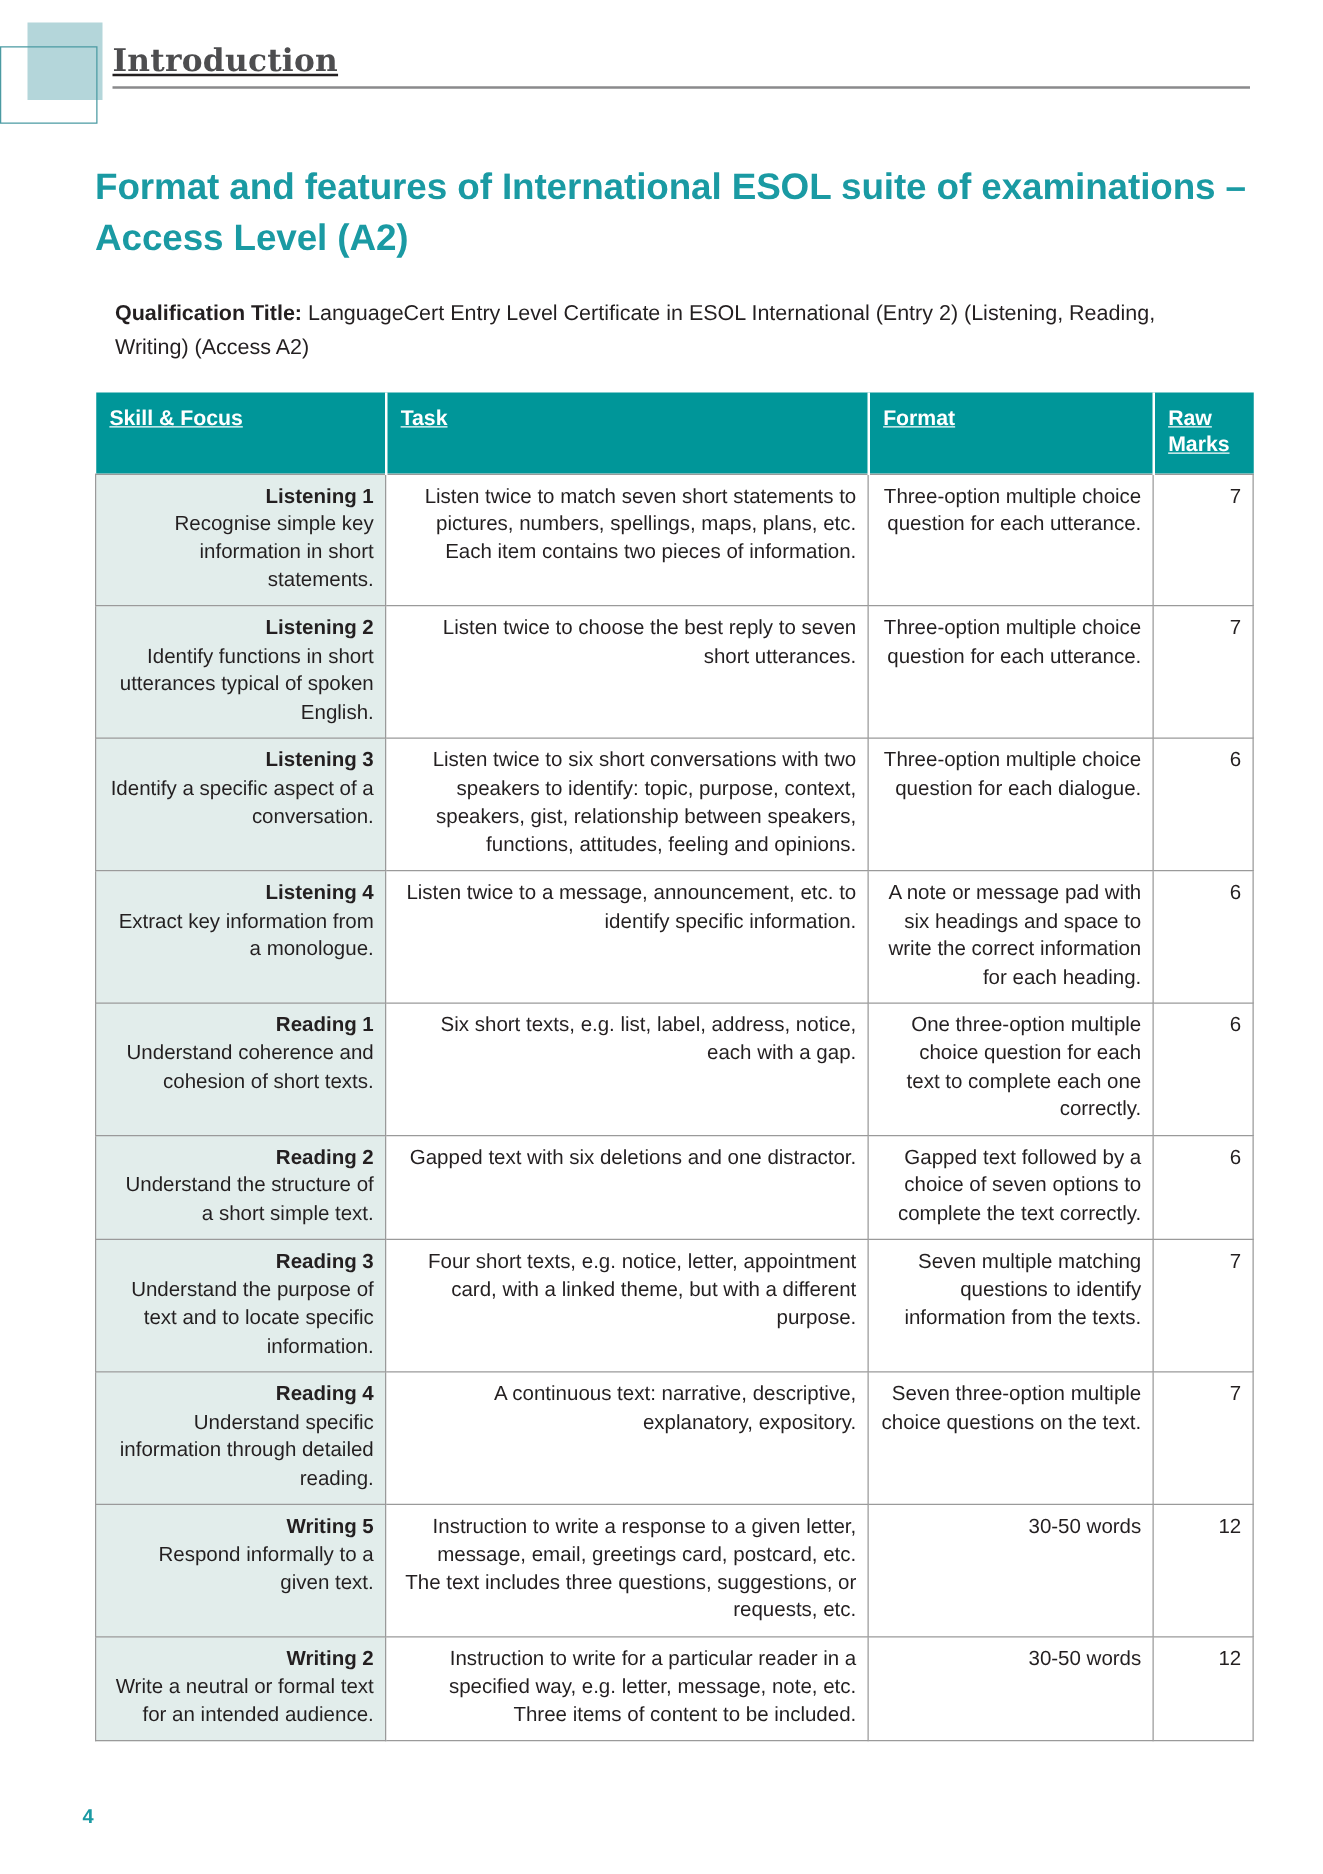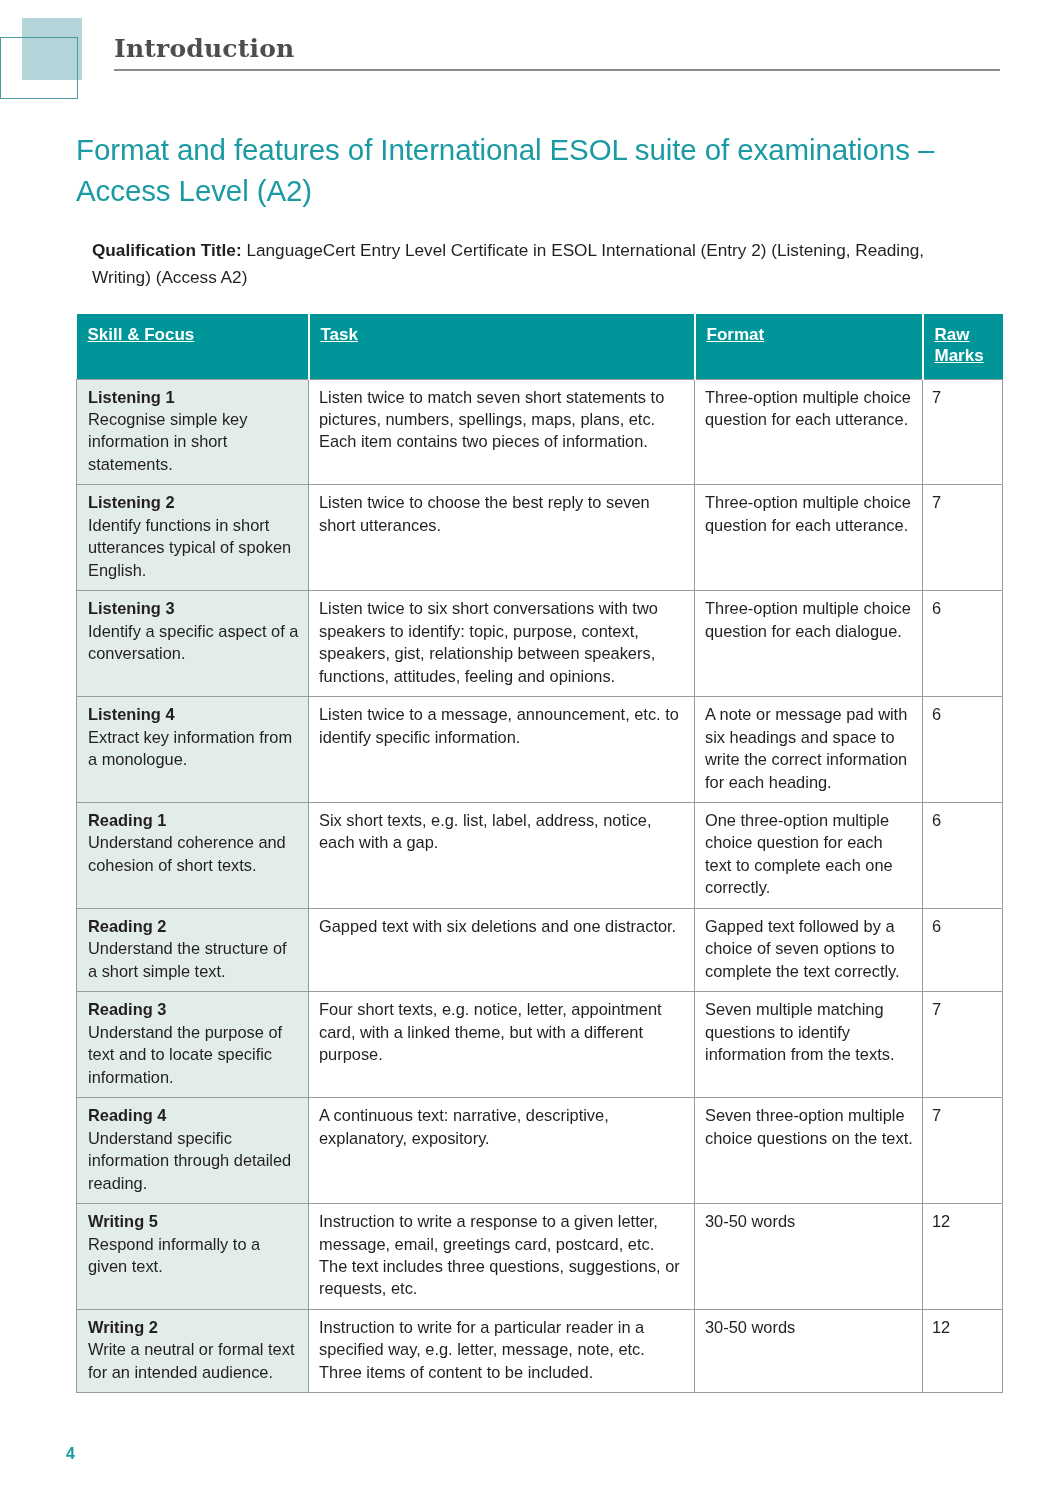--- a/index.html
+++ b/index.html
@@ -27,22 +27,23 @@
     position: absolute;
     left: 0px; top: 37px;
     width: 78px; height: 62px;
     border: 1.5px solid #4a9aa2;
     background: transparent;
   }
 
   
   .runhead {
     position: absolute;
-    left: 114px; top: 36px;
+    left: 90px; top: 36px;
     right: 58px;
+    text-decoration: underline;
   }
   .runhead-title {
     font-family: "DejaVu Serif", serif;
     font-weight: bold;
     font-size: 25px;
     letter-spacing: 0.2px;
     color: #4d4d4f;
     line-height: 1.05;
     margin: 0;
     padding-bottom: 7px;
@@ -56,21 +57,21 @@
   
   .page {
     position: absolute;
     left: 76px;
     top: 130px;
     width: 926px;
   }
 
   h1.doc-title {
     font-size: 29.5px;
-    font-weight: normal;
+    font-weight: bold;
     line-height: 1.38;
     color: #1a9aa3;
     margin: 0 0 26px 0;
     letter-spacing: -0.1px;
   }
 
   .meta {
     font-size: 17.2px;
     line-height: 1.53;
     color: #231f20;
@@ -104,20 +105,21 @@
     line-height: 1.22;
     text-decoration: underline;
   }
   table.spec thead th.last { border-right: none; }
 
   table.spec tbody td {
     border: 1px solid #9a9a9a;
     vertical-align: top;
     padding: 6px 9px 9px 10px;
     background: #ffffff;
+    text-align: right;
   }
   table.spec tbody td.skill {
     background: #e2edeb;
     padding-left: 11px;
   }
   table.spec tbody td.marks { padding-left: 9px; }
 
   .skill-name { font-weight: bold; display: block; }
   .skill-desc { display: block; }
 

